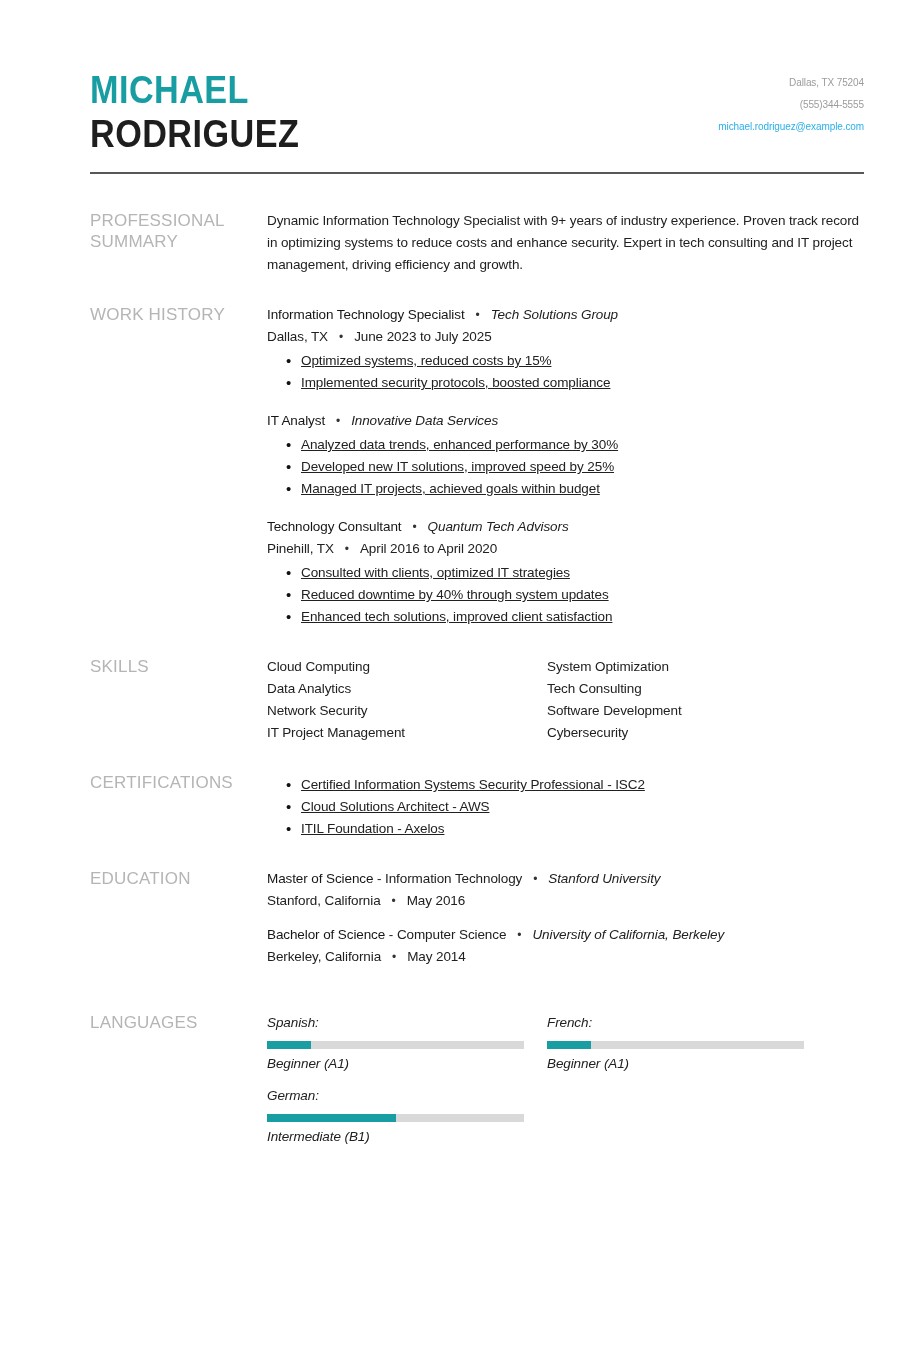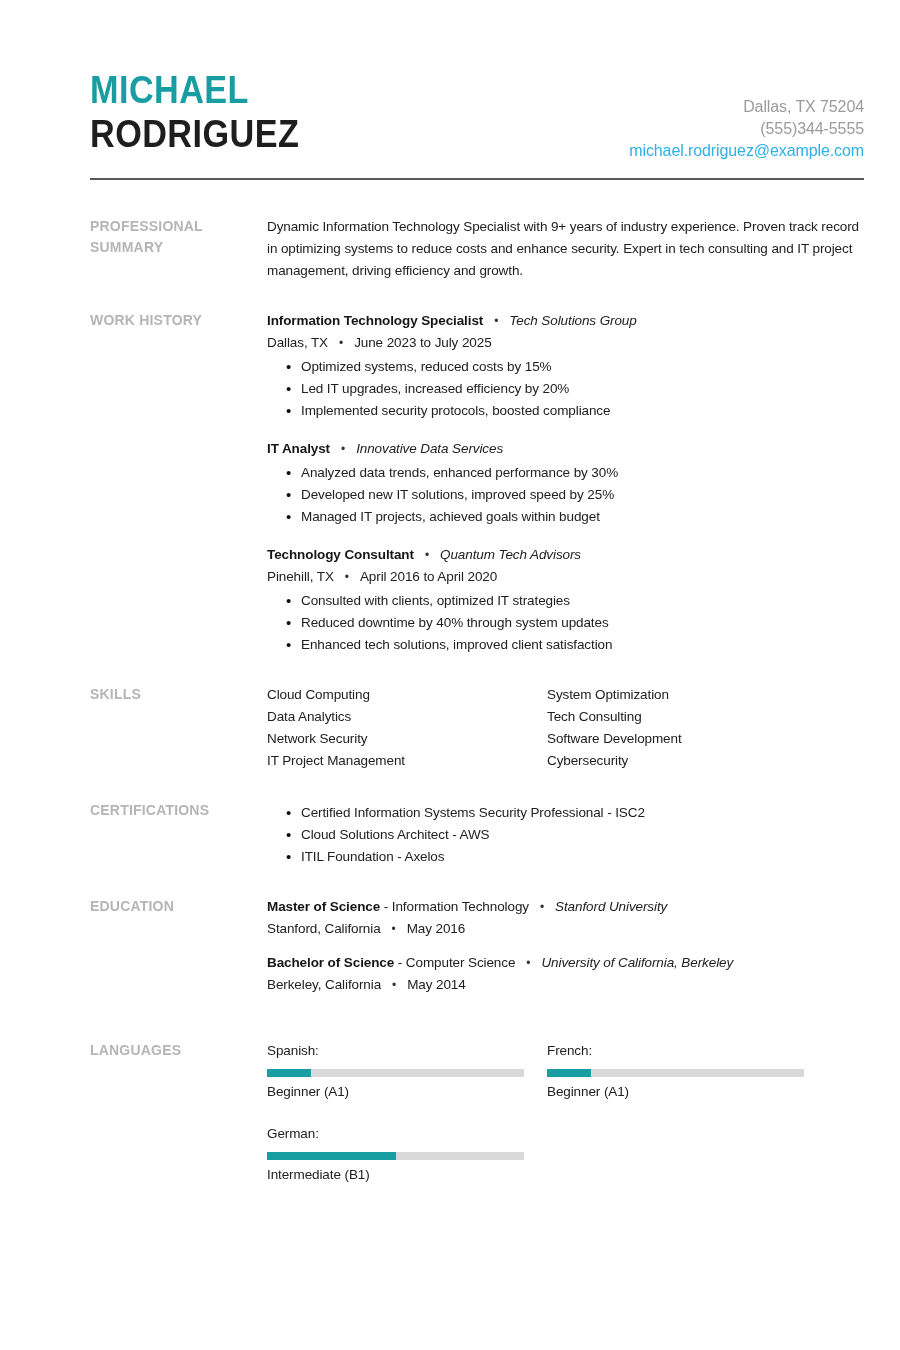--- a/index.html
+++ b/index.html
@@ -30,68 +30,68 @@
   .name { transform: scaleX(0.9); transform-origin: left top; }
   .name .first, .name .last {
     font-size: 38px;
     line-height: 44px;
     font-weight: 600;
     letter-spacing: 0.5px;
     white-space: nowrap;
   }
   .name .first { color: var(--accent); }
   .name .last  { color: #1e1e1e; }
-  .contact { text-align: right; color: var(--muted); font-size: 16px; line-height: 22px; padding-top: 4px; margin-top: 24px; }
+  .contact { text-align: right; color: var(--muted); font-size: 10px; line-height: 22px; padding-top: 4px; }
   .contact a { color: var(--link); text-decoration: none; display: block; }
 
   .divider { border: none; border-top: 2.5px solid var(--divider); margin-top: 16px; }
 
   
   main { margin-top: 36px; }
   .section { display: flex; margin-bottom: 28px; }
   .section-label {
     width: 177px;
     flex: 0 0 177px;
     color: var(--label);
-    font-weight: bold;
-    font-size: 14px;
+    font-weight: normal;
+    font-size: 17px;
     line-height: 21px;
     letter-spacing: 0.2px;
     padding-right: 24px;
   }
   .section-content { flex: 1 1 auto; min-width: 0; }
 
-  .bold { font-weight: bold; color: #161616; }
+  .bold { font-weight: normal; color: #161616; }
   .italic { font-style: italic; }
   .sep::before { content: "\2022"; margin: 0 11px; font-size: 12px; color: #333; }
 
   
   ul.dots { list-style: none; margin-top: 2px; }
-  ul.dots li { position: relative; padding-left: 34px; }
+  ul.dots li { position: relative; padding-left: 34px; text-decoration: underline; }
   ul.dots li::before {
     content: "\2022";
     position: absolute;
     left: 19px;
     top: 0;
     font-size: 15px;
     color: #111;
   }
 
   .job { margin-bottom: 16px; }
   .job:last-child { margin-bottom: 0; }
 
   
   .two-col { display: grid; grid-template-columns: 280px 1fr; }
   .skill-item { line-height: 22px; }
 
   .edu { margin-bottom: 12px; }
   .edu:last-child { margin-bottom: 16px; }
   .edu-field::before { content: "- "; }
 
-  .lang-grid { display: grid; grid-template-columns: 280px 1fr; row-gap: 20px; }
+  .lang-grid { display: grid; grid-template-columns: 280px 1fr; row-gap: 10px; font-style: italic; }
   .lang-item { width: 257px; }
   .lang-bar { height: 8px; background: var(--bar_bg); margin: 7px 0 4px 0; }
   .lang-bar-fill { height: 100%; background: var(--accent); width: 0; }
 </style>
 </head>
 <body>
 
 <div class="page">
 
   <header class="header">
@@ -123,21 +123,20 @@
 
         <div class="job">
           <div>
             <span class="bold">Information Technology Specialist</span><span class="sep"></span><span class="italic">Tech Solutions Group</span>
           </div>
           <div>
             <span>Dallas, TX</span><span class="sep"></span><span>June 2023 to July 2025</span>
           </div>
           <ul class="dots">
             <li>Optimized systems, reduced costs by 15%</li>
-            <li>Led IT upgrades, increased efficiency by 20%</li>
             <li>Implemented security protocols, boosted compliance</li>
           </ul>
         </div>
 
         <div class="job">
           <div>
             <span class="bold">IT Analyst</span><span class="sep"></span><span class="italic">Innovative Data Services</span>
           </div>
           <ul class="dots">
             <li>Analyzed data trends, enhanced performance by 30%</li>

